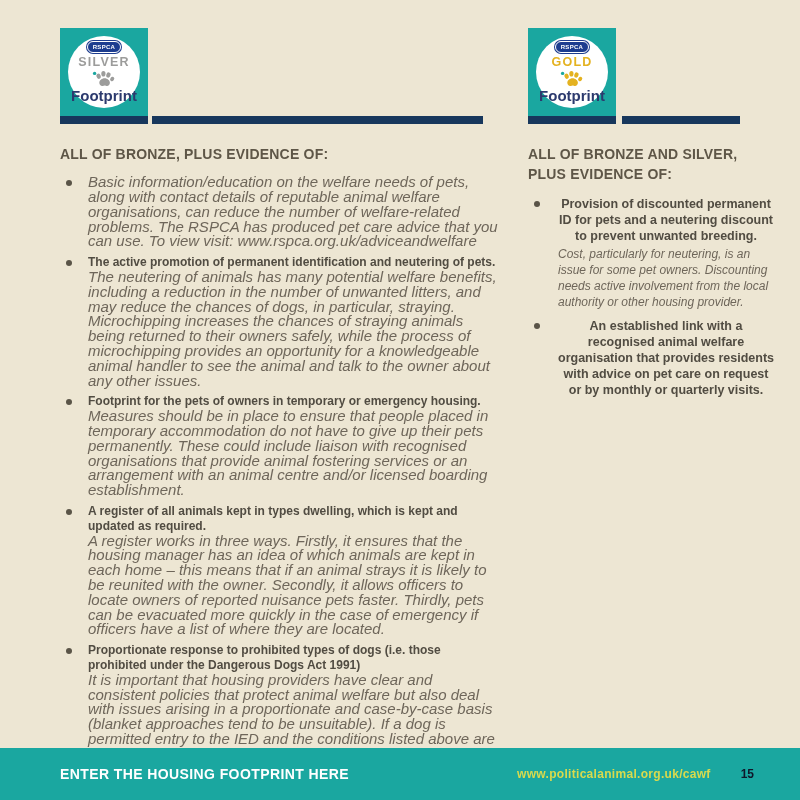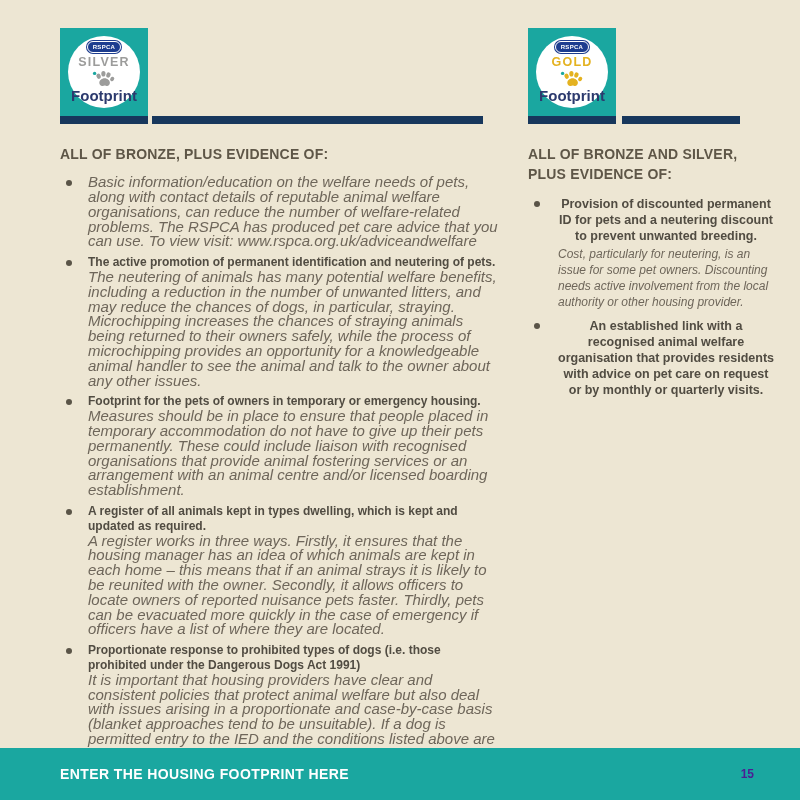--- a/index.html
+++ b/index.html
@@ -33,21 +33,21 @@
   .title{margin:0;font-size:12px;font-weight:bold;color:#514c42;line-height:14.8px;}
   .detail{margin:0;font-size:15px;font-style:italic;color:#6e665a;line-height:14.8px;}
   .col-right .title{font-size:12.5px;line-height:16px;text-align:center;}
   .col-right .detail{font-size:12px;line-height:16px;margin-top:2px;}
 
   
   .footer{position:absolute;left:0;bottom:0;width:800px;height:52px;background:#1aa7a0;display:flex;align-items:center;}
   .f-left{position:absolute;left:60px;color:#ffffff;font-size:14px;font-weight:bold;letter-spacing:.4px;}
   .f-right{position:absolute;right:46px;display:flex;align-items:center;gap:30px;}
   .f-url{color:#d9da4d;font-size:12px;font-weight:bold;letter-spacing:.3px;cursor:pointer;}
-  .f-page{color:#4c1d95;font-size:12px;font-weight:bold;}
+  .f-page{color:#0f172a;font-size:12px;font-weight:bold;}
 </style>
 </head>
 <body>
 
 <div class="page">
 
   <div class="badge-group bg-left">
     <div class="badge">
       <div class="badge-circle">
         <span class="rspca-logo">RSPCA</span>
@@ -126,17 +126,18 @@
     </div>
     <div class="item">
       <span class="dot"></span>
       <p class="title">An established link with a recognised animal welfare organisation that provides residents with advice on pet care on request or by monthly or quarterly visits.</p>
     </div>
   </section>
 
   <footer class="footer">
     <span class="f-left">ENTER THE HOUSING FOOTPRINT HERE</span>
     <div class="f-right">
+      <span class="f-url">www.politicalanimal.org.uk/cawf</span>
       <span class="f-page">15</span>
     </div>
   </footer>
 
 </div>
 
 </body></html>

